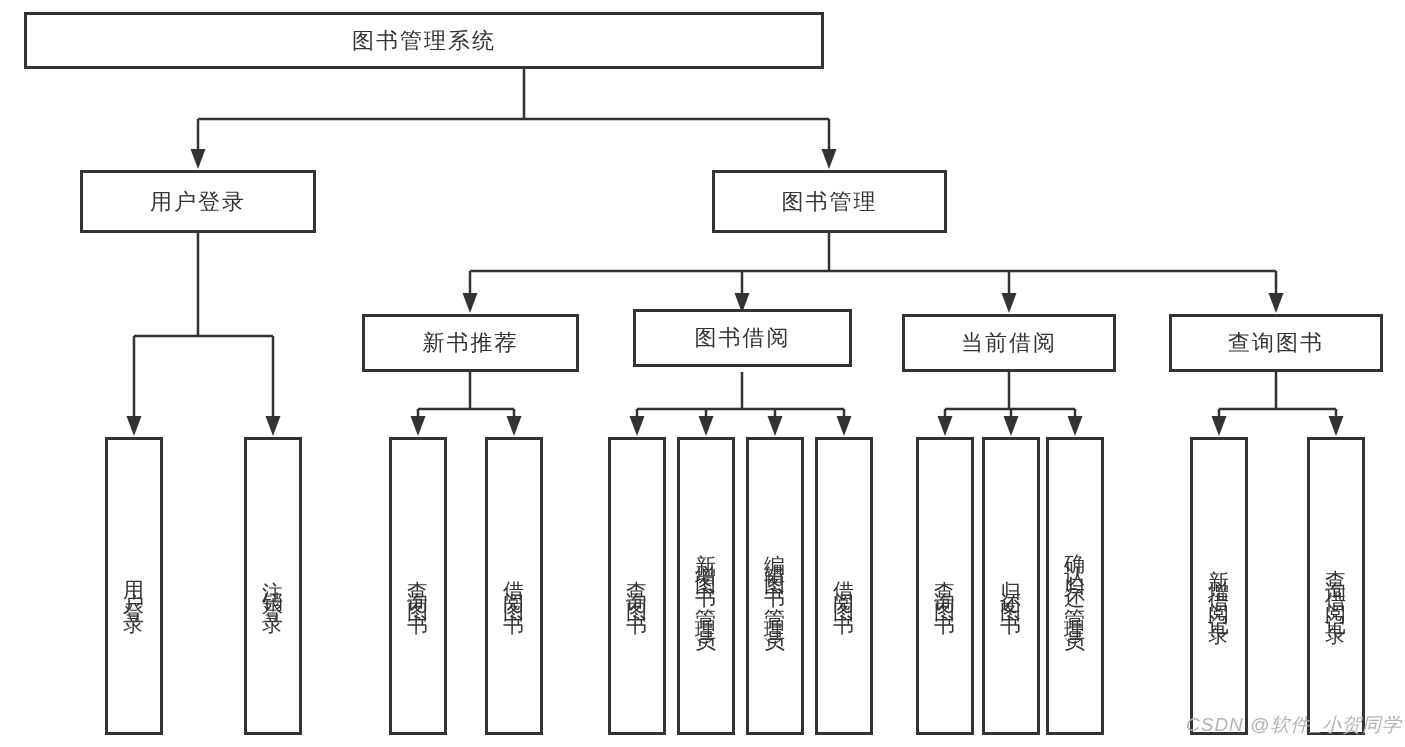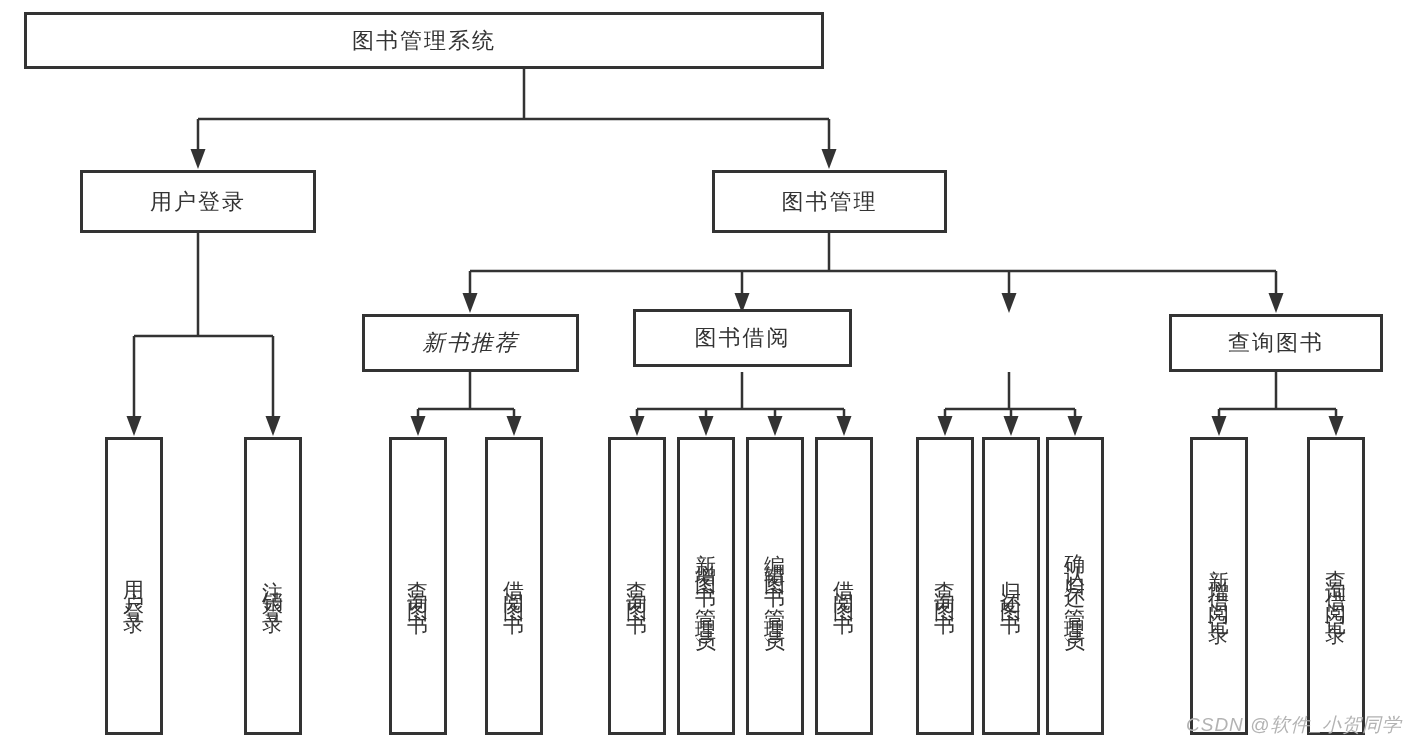--- a/index.html
+++ b/index.html
@@ -93,22 +93,23 @@
       <polygon class="arrow" points="1211.5,416 1226.5,416 1219,436"></polygon>
       <polygon class="arrow" points="1328.5,416 1343.5,416 1336,436"></polygon>
     </g>
   </svg>
 
   <div class="hbox" style="left:24px;top:12px;width:800px;height:57px;">图书管理系统</div>
 
   <div class="hbox" style="left:80px;top:170px;width:236px;height:63px;">用户登录</div>
   <div class="hbox" style="left:712px;top:170px;width:235px;height:63px;">图书管理</div>
 
-  <div class="hbox" style="left:362px;top:314px;width:217px;height:58px;font-style:italic;">新书推荐</div>
+  <div class="hbox" style="left:362px;top:314px;width:217px;height:58px;">新书推荐</div>
   <div class="hbox" style="left:633px;top:309px;width:219px;height:58px;">图书借阅</div>
+  <div class="hbox" style="left:902px;top:314px;width:214px;height:58px;">当前借阅</div>
   <div class="hbox" style="left:1169px;top:314px;width:214px;height:58px;">查询图书</div>
 
   <div class="vbox" style="left:105px;">用户登录</div>
   <div class="vbox" style="left:244px;">注销登录</div>
 
   <div class="vbox" style="left:389px;">查询图书</div>
   <div class="vbox" style="left:485px;">借阅图书</div>
 
   <div class="vbox" style="left:608px;">查询图书</div>
   <div class="vbox" style="left:677px;">新增图书（管理员）</div>

